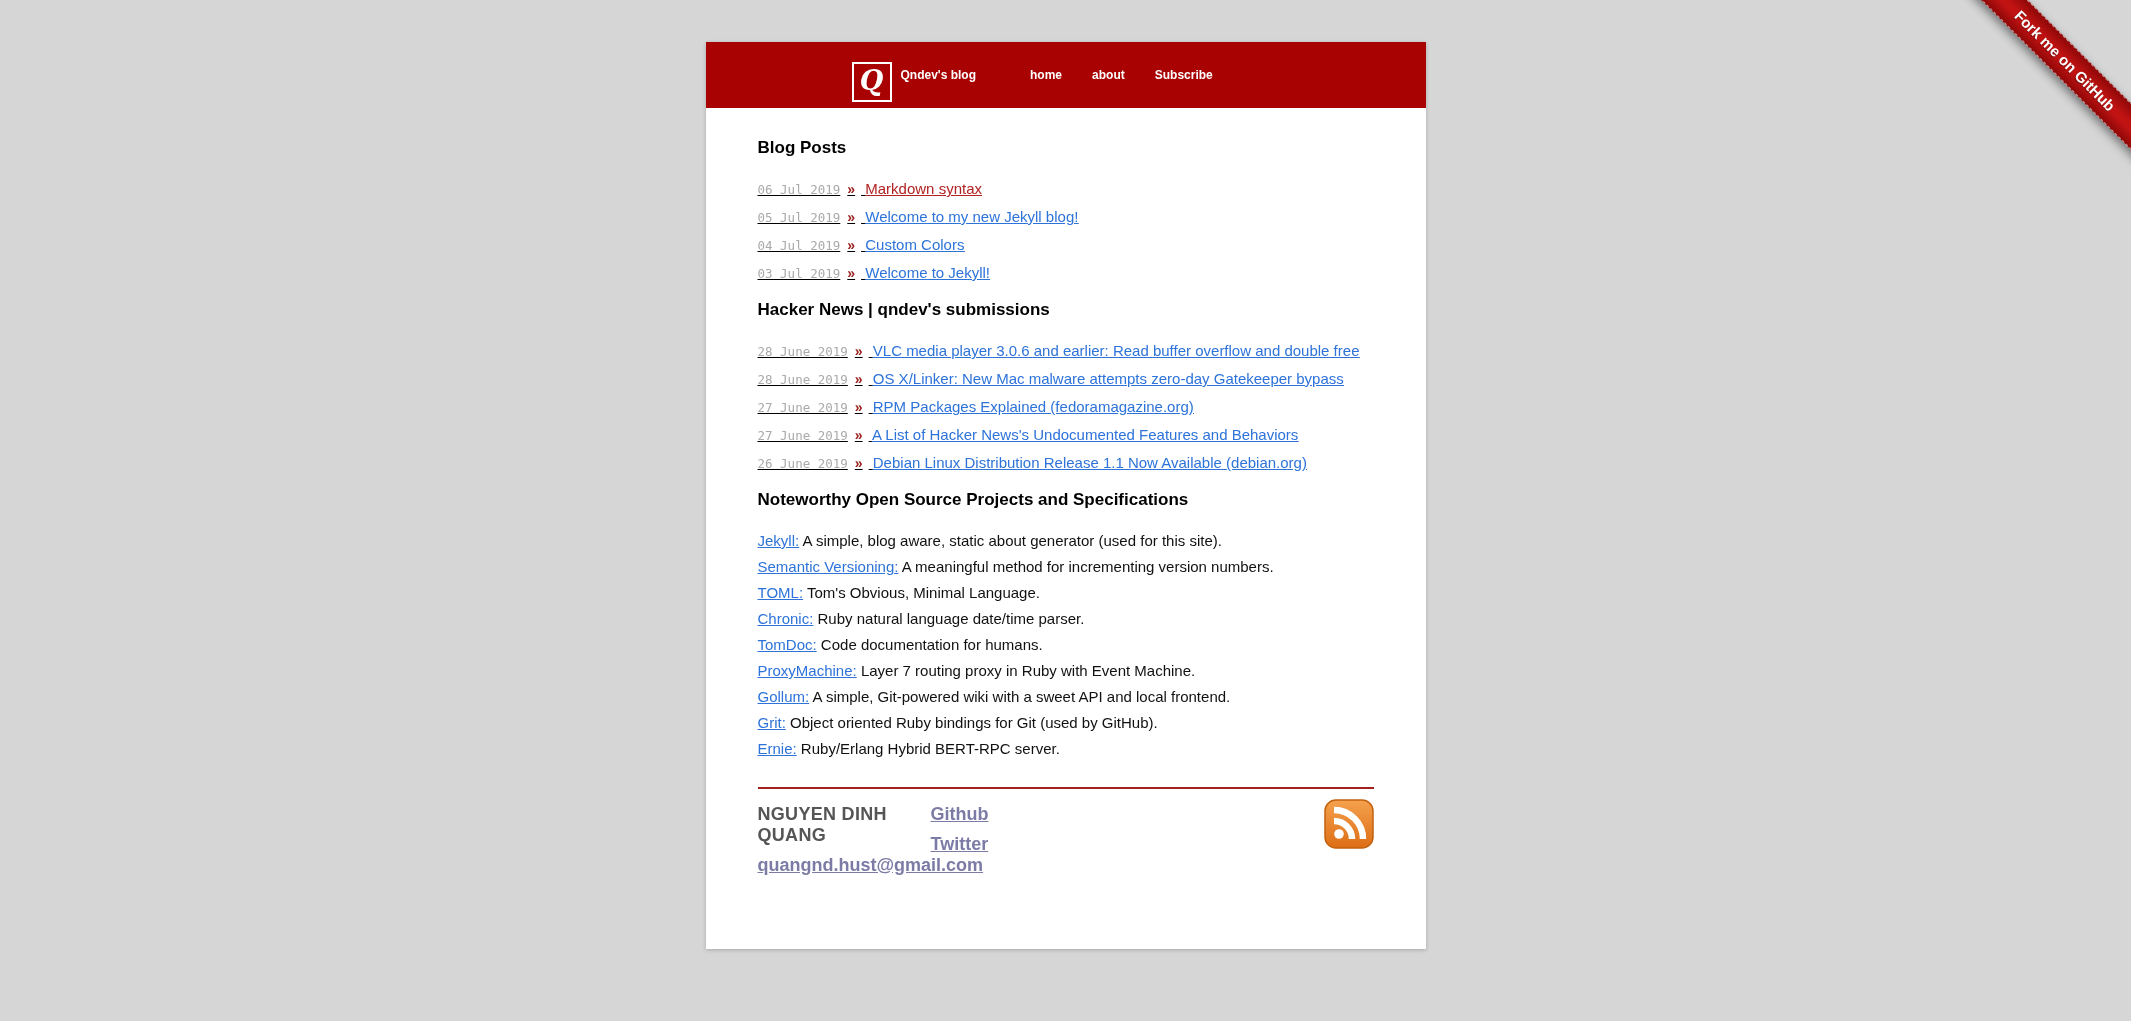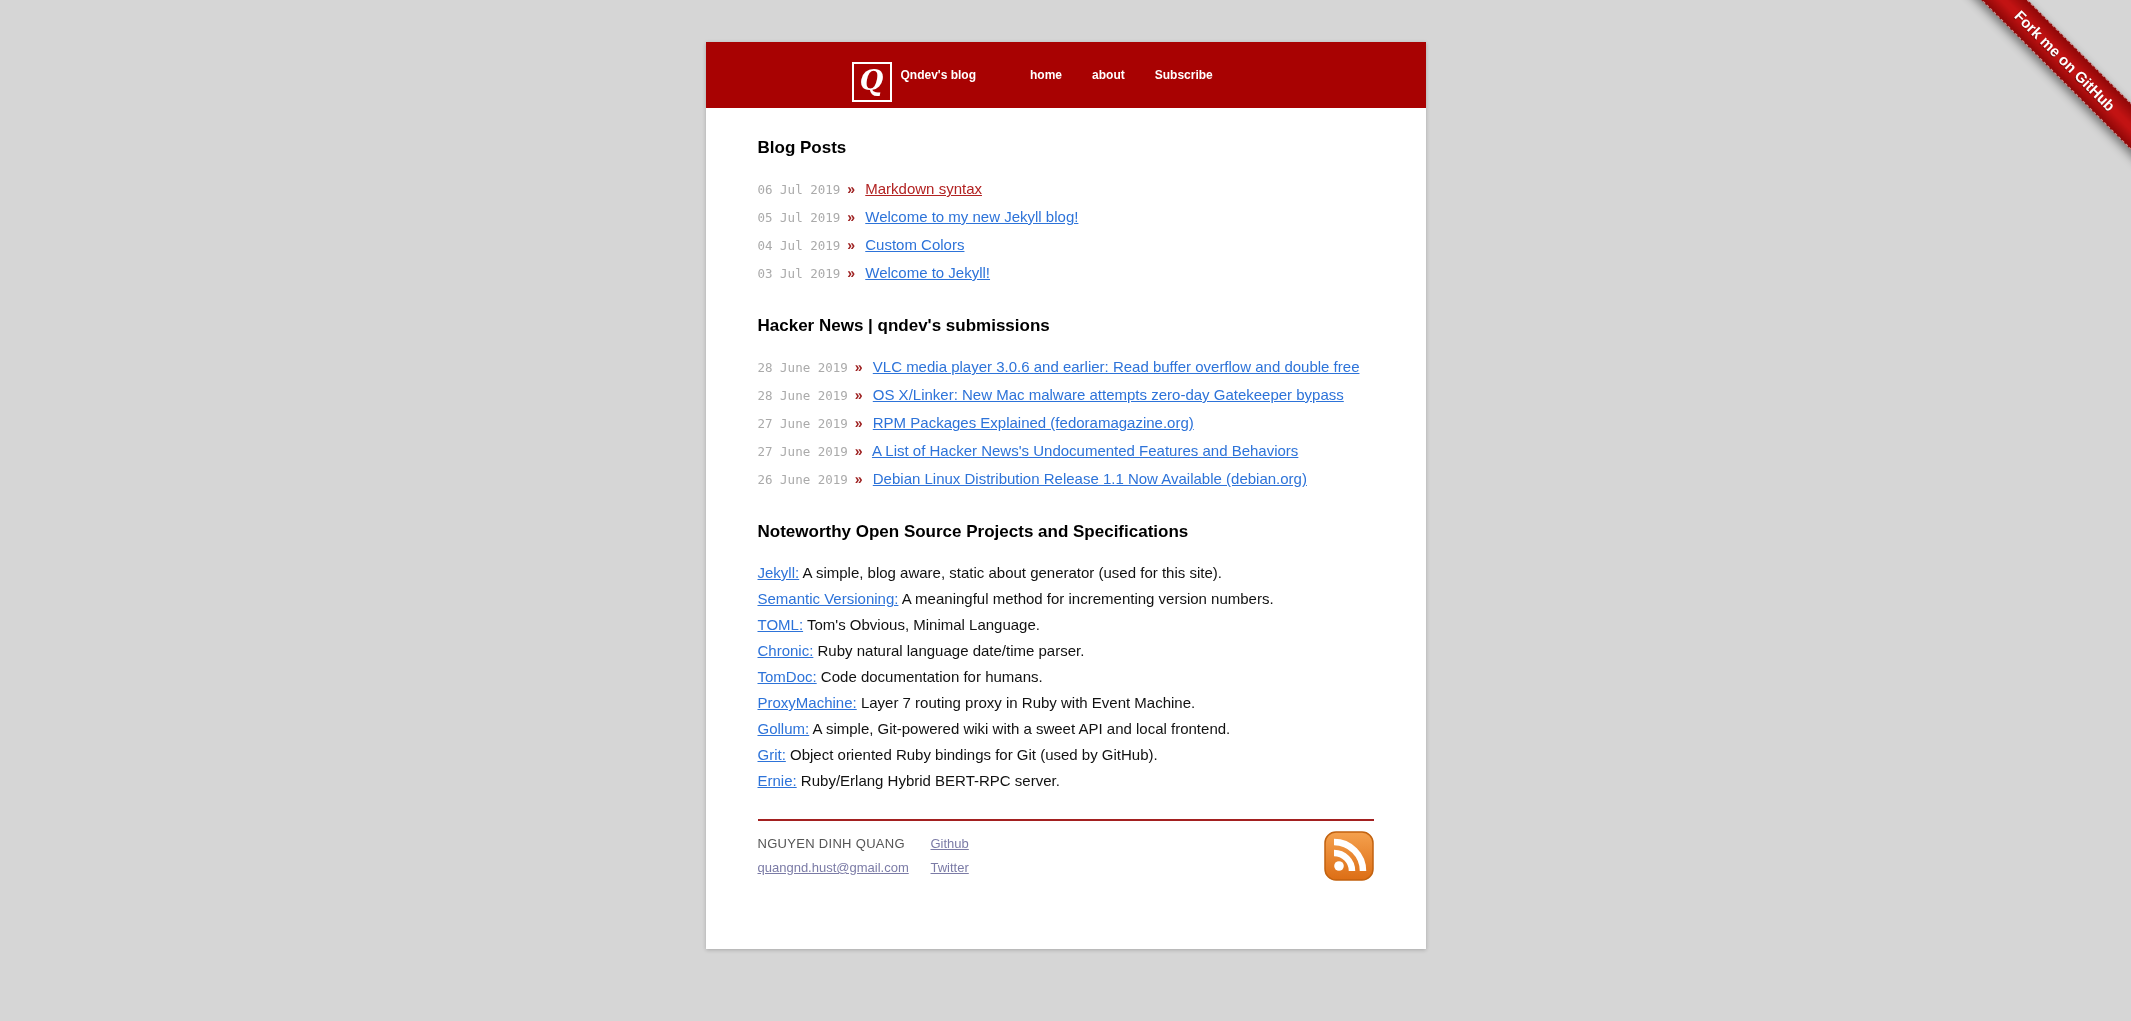--- a/index.html
+++ b/index.html
@@ -65,27 +65,28 @@
 
   
   .main { padding: 30px 52px 0 52px; }
   h2.section-heading {
     font-size: 17px;
     font-weight: bold;
     color: #000000;
     margin: 0 0 22px 0;
   }
   .section { margin-top: 0; }
-  .section + .section { margin-top: 34px; }
+  .section + .section { margin-top: 18px; }
 
   .post-row {
     font-size: 15px;
     margin-bottom: 10px;
     line-height: 17px;
     white-space: nowrap;
+    text-decoration: underline;
   }
   .post-date {
     font-family: "DejaVu Sans Mono", monospace;
     font-size: 12.5px;
     color: #aaaaaa;
     margin-right: 7px;
   }
   .post-marker {
     color: #9e2222;
     font-weight: bold;
@@ -107,21 +108,22 @@
   
   .footer-rule {
     border: none;
     border-top: 2px solid #a32020;
     margin: 30px 52px 15px 52px;
   }
   .site-footer {
     display: flex;
     align-items: flex-start;
     padding: 0 52px;
-    font-size: 13px;
+    font-size: 18px;
+    font-weight: bold;
   }
   .footer-col1 { width: 173px; }
   .footer-name { color: #555555; margin-bottom: 9px; letter-spacing: 0.3px; }
   .site-footer a { color: #7b7ba6; text-decoration: underline; cursor: pointer; }
   .footer-col2 { display: flex; flex-direction: column; }
   .footer-col2 a { margin-bottom: 9px; }
   .rss-wrap { margin-left: auto; margin-top: -5px; }
   .rss-wrap svg { display: block; cursor: pointer; }
 
   

